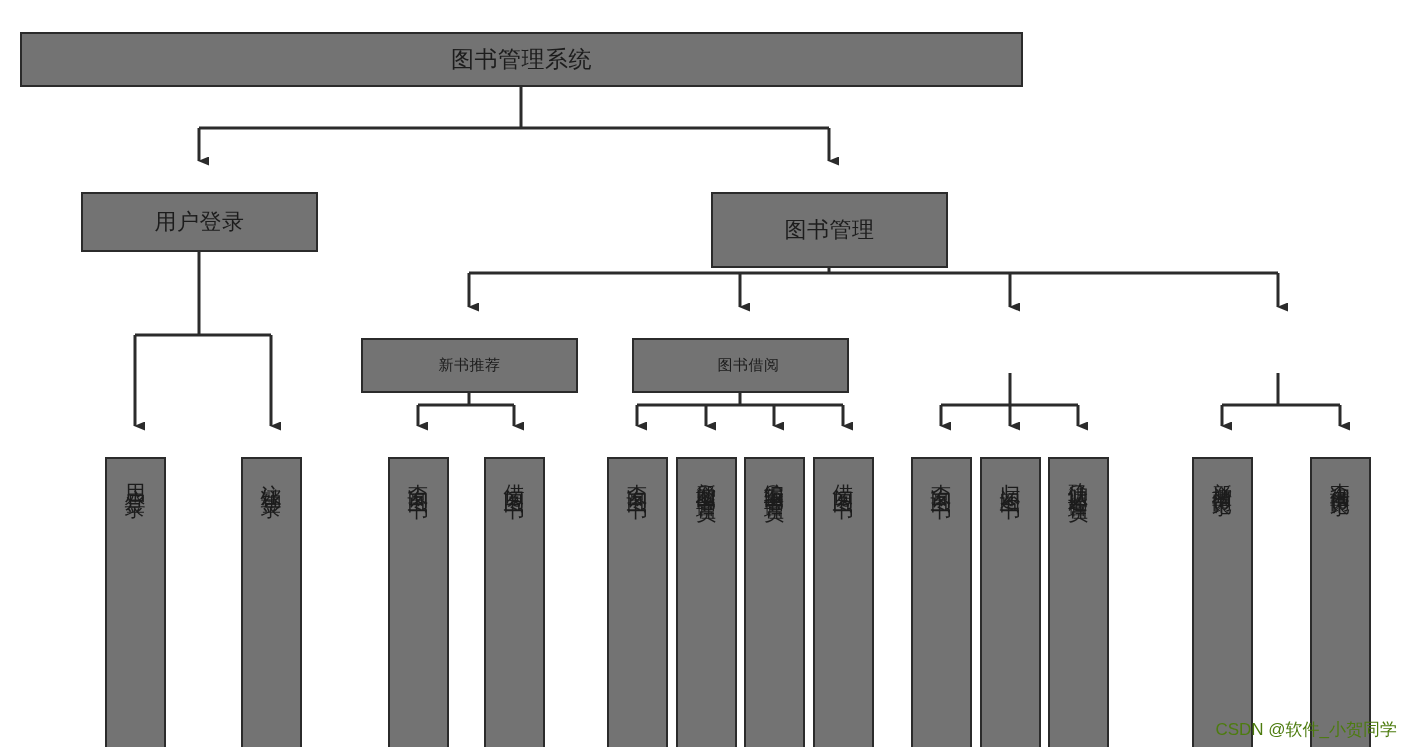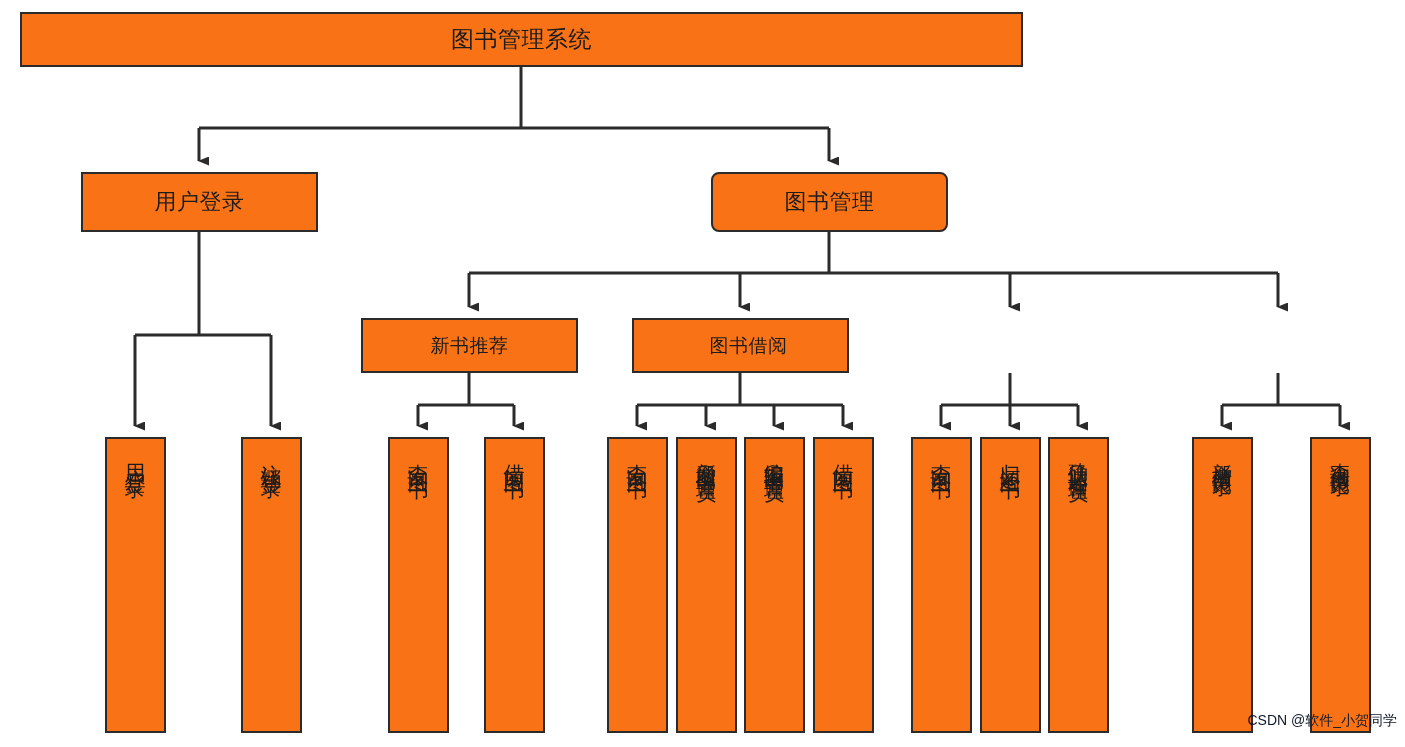--- a/index.html
+++ b/index.html
@@ -21,36 +21,37 @@
     position: absolute;
     left: 0;
     top: 0;
     width: 1405px;
     height: 747px;
     pointer-events: none;
   }
   .node {
     position: absolute;
     box-sizing: border-box;
-    background: #f97316;
+    background: #737373;
     border: 2px solid #2b2b2b;
     display: flex;
     align-items: center;
     justify-content: center;
     z-index: 2;
+    margin-top: 20px;
   }
   .node .label {
     color: #1c1c1c;
     line-height: 1.12;
     letter-spacing: 0.5px;
     white-space: nowrap;
   }
   .node.root .label { font-size: 23px; }
   .node.level1 .label { font-size: 22px; }
-  .node.level2 .label { font-size: 19px; }
+  .node.level2 .label { font-size: 15px; }
 
   
   .node.leaf {
     align-items: flex-start;
     justify-content: center;
     padding-top: 8px;
   }
   .node.leaf .label {
     font-size: 21px;
     writing-mode: vertical-rl;
@@ -59,23 +60,23 @@
     line-height: 1;
     white-space: nowrap;
   }
   .node.leaf.tall-text .label {
     font-size: 20px;
     letter-spacing: 3px;
   }
   .watermark {
     position: absolute;
     right: 8px;
-    bottom: 17px;
-    font-size: 14px;
-    color: #0f172a;
+    bottom: 6px;
+    font-size: 17px;
+    color: #4d7c0f;
     z-index: 3;
     white-space: nowrap;
   }
 </style>
 </head>
 <body>
 
 <div id="canvas">
 
   <svg id="edges" viewBox="0 0 1405 747">
@@ -128,21 +129,21 @@
     </g>
   </svg>
 
   <div class="node root" style="left:20px; top:12px; width:1003px; height:55px;">
     <span class="label">图书管理系统</span>
   </div>
 
   <div class="node level1" style="left:81px; top:172px; width:237px; height:60px;">
     <span class="label">用户登录</span>
   </div>
-  <div class="node level1" style="left:711px; top:172px; width:237px; height:60px;border-radius:8px;">
+  <div class="node level1" style="left:711px; top:172px; width:237px; height:76px;">
     <span class="label">图书管理</span>
   </div>
 
   <div class="node level2" style="left:361px; top:318px; width:217px; height:55px;">
     <span class="label">新书推荐</span>
   </div>
   <div class="node level2" style="left:632px; top:318px; width:217px; height:55px;padding-left:16px;">
     <span class="label">图书借阅</span>
   </div>
 

